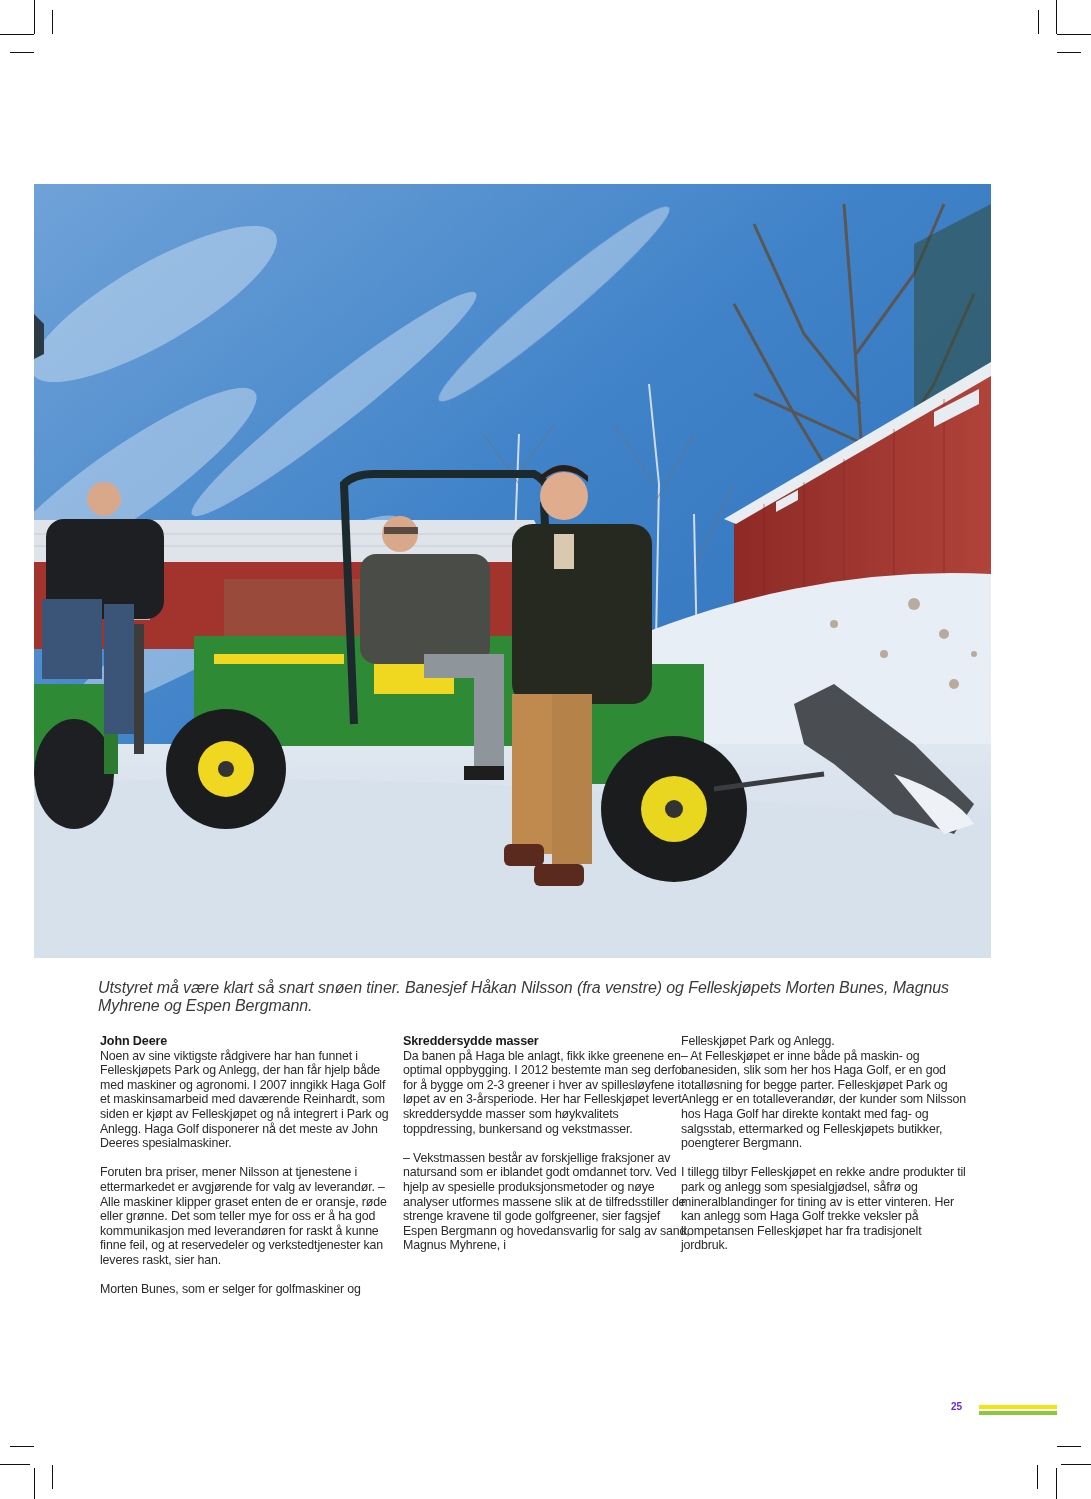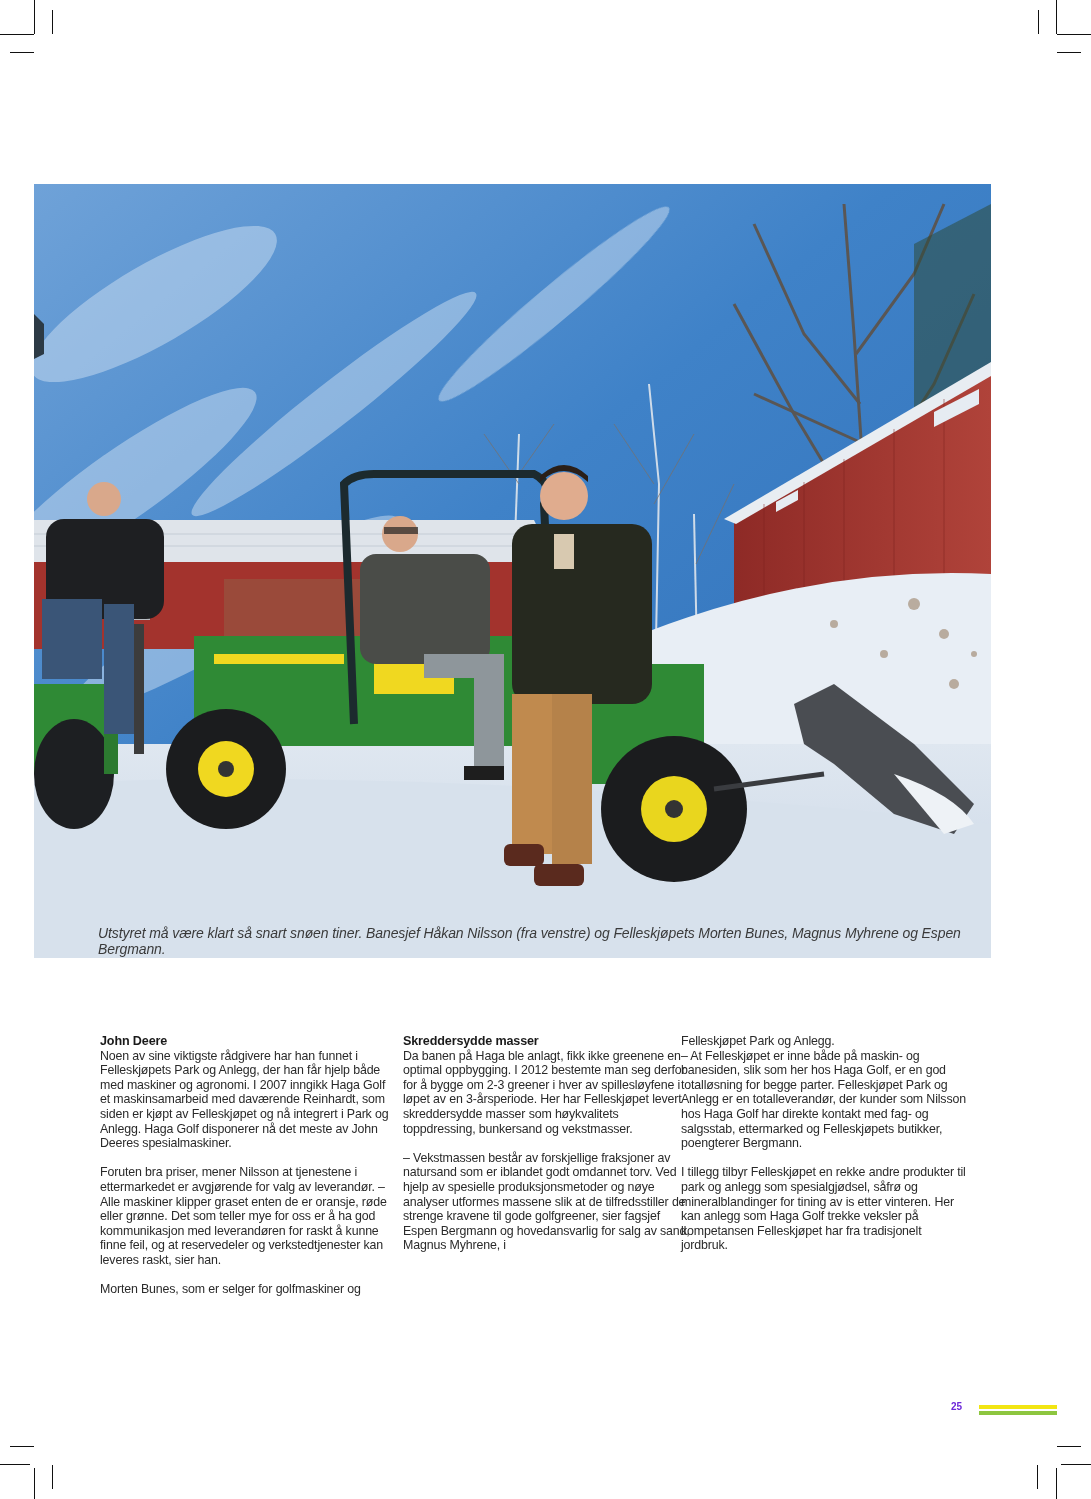--- a/index.html
+++ b/index.html
@@ -1,22 +1,22 @@
 <!DOCTYPE html>
 <html><head>
 <meta charset="utf-8">
 <style>
   html, body { margin: 0; padding: 0; background: #ffffff; }
   body { width: 1091px; height: 1499px; position: relative; overflow: hidden;
          font-family: "Liberation Sans", sans-serif; color: #231f20; }
   .crop { position: absolute; background: #111; }
   .photo { position: absolute; left: 34px; top: 184px; width: 957px; height: 774px; overflow: hidden; }
   .photo svg { display: block; width: 957px; height: 774px; }
-  .caption { position: absolute; left: 98px; top: 925px; width: 880px;
-             font-size: 14px; font-style: italic; color: #3a3a3a; letter-spacing: -0.1px; }
+  .caption { position: absolute; left: 98px; top: 979px; width: 880px;
+             font-size: 16px; font-style: italic; color: #3a3a3a; letter-spacing: -0.1px; }
   .col { position: absolute; top: 1034px; width: 290px; font-size: 12.4px; line-height: 14.6px;
          color: #2a2a2a; letter-spacing: -0.15px; }
   .col p { margin: 0 0 14.6px 0; }
   .col h3 { margin: 0; font-size: 12.6px; font-weight: bold; line-height: 14.6px; color: #1a1a1a; }
   .col1 { left: 100px; }
   .col2 { left: 403px; }
   .col3 { left: 681px; }
   .folio { position: absolute; left: 951px; top: 1401px; font-size: 10px; font-weight: bold; color: #6d28d9; }
   .bar-y { position: absolute; left: 979px; top: 1405px; width: 78px; height: 4px; background: #f2e512; }
   .bar-g { position: absolute; left: 979px; top: 1411px; width: 78px; height: 4px; background: #8dc63f; }

